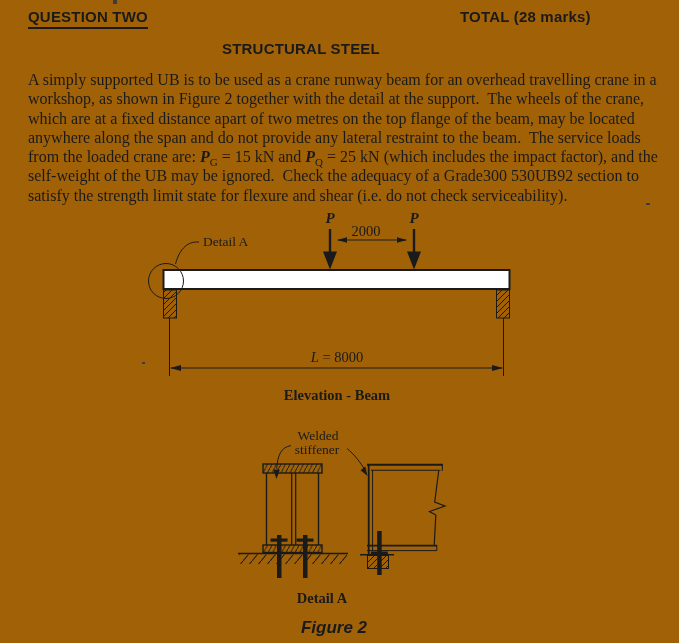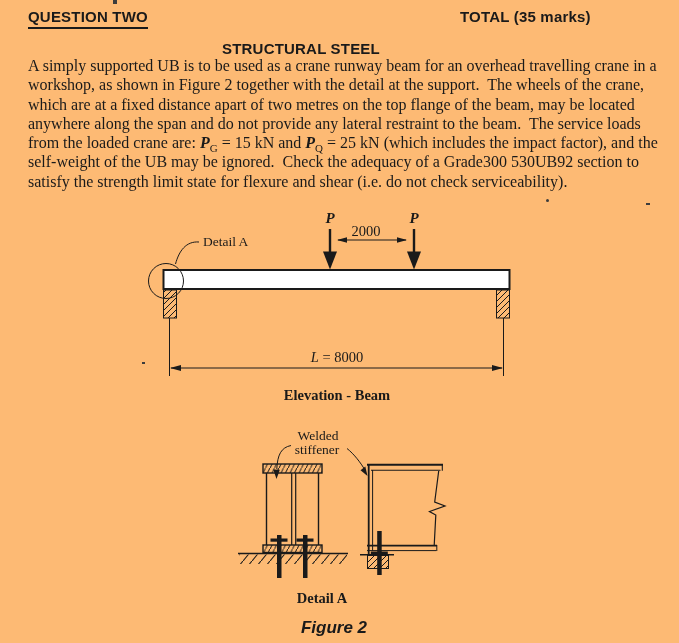--- a/index.html
+++ b/index.html
@@ -1,31 +1,31 @@
 <!DOCTYPE html>
 <html><head>
 <meta charset="utf-8">
 <style>
   html,body{margin:0;padding:0;background:#fff;}
   .page{
-    position:relative;width:679px;height:643px;background:#fdba74;
+    position:relative;width:679px;height:643px;background:#a16207;
     font-family:"Liberation Serif",serif;color:#1a1a1a;overflow:hidden;
   }
   
   .hdr span{
     position:absolute;top:8px;
     font-family:"Liberation Sans",sans-serif;font-weight:bold;font-size:15px;
     letter-spacing:.2px;white-space:nowrap;
   }
   .hdr .q{left:28px;border-bottom:2.2px solid #1a1a1a;padding-bottom:2px;}
   .hdr .s{left:222px;margin-top:32px;}
   .hdr .t{left:460px;}
   
   .para{
-    position:absolute;left:28px;top:56px;width:632px;
+    position:absolute;left:28px;top:70px;width:632px;
     font-size:16px;line-height:19.3px;white-space:pre-wrap;
   }
   .psym{font-weight:bold;font-style:italic;}
   .para sub{font-size:11px;line-height:0;}
   
   .fig{position:absolute;left:0;top:205px;}
   .ts{font-family:"Liberation Serif",serif;font-size:13.5px;fill:#1a1a1a;}
   .td{font-size:14.5px;}
   .tc{font-weight:bold;font-size:14.5px;}
   .tP{font-family:"Liberation Serif",serif;font-weight:bold;font-style:italic;font-size:15px;fill:#1a1a1a;}
@@ -34,21 +34,21 @@
   .spk{position:absolute;background:#3c3c3c;}
 </style>
 </head>
 <body>
 
 <div class="page">
 
   <div class="hdr">
     <span class="q">QUESTION TWO</span>
     <span class="s">STRUCTURAL STEEL</span>
-    <span class="t">TOTAL (35 marks)</span>
+    <span class="t">TOTAL (28 marks)</span>
   </div>
 
   <div class="para"><span>A simply supported UB is to be used as a crane runway beam for an overhead travelling crane in a workshop, as shown in Figure 2 together with the detail at the support.  The wheels of the crane, which are at a fixed distance apart of two metres on the top flange of the beam, may be located anywhere along the span and do not provide any lateral restraint to the beam.  The service loads from the loaded crane are: </span><span class="psym">P</span><sub>G</sub><span> = 15 kN and </span><span class="psym">P</span><sub>Q</sub><span> = 25 kN (which includes the impact factor), and the self-weight of the UB may be ignored.  Check the adequacy of a Grade300 530UB92 section to satisfy the strength limit state for flexure and shear (i.e. do not check serviceability).</span></div>
 
   <svg class="fig" width="679" height="438" viewBox="0 205 679 438">
     <defs>
       <pattern id="hatch" patternUnits="userSpaceOnUse" width="6" height="6">
         <path d="M0,6 L6,0" stroke="#1a1a1a" stroke-width="1"></path>
       </pattern>
       <pattern id="hatchDense" patternUnits="userSpaceOnUse" width="4.5" height="9">

